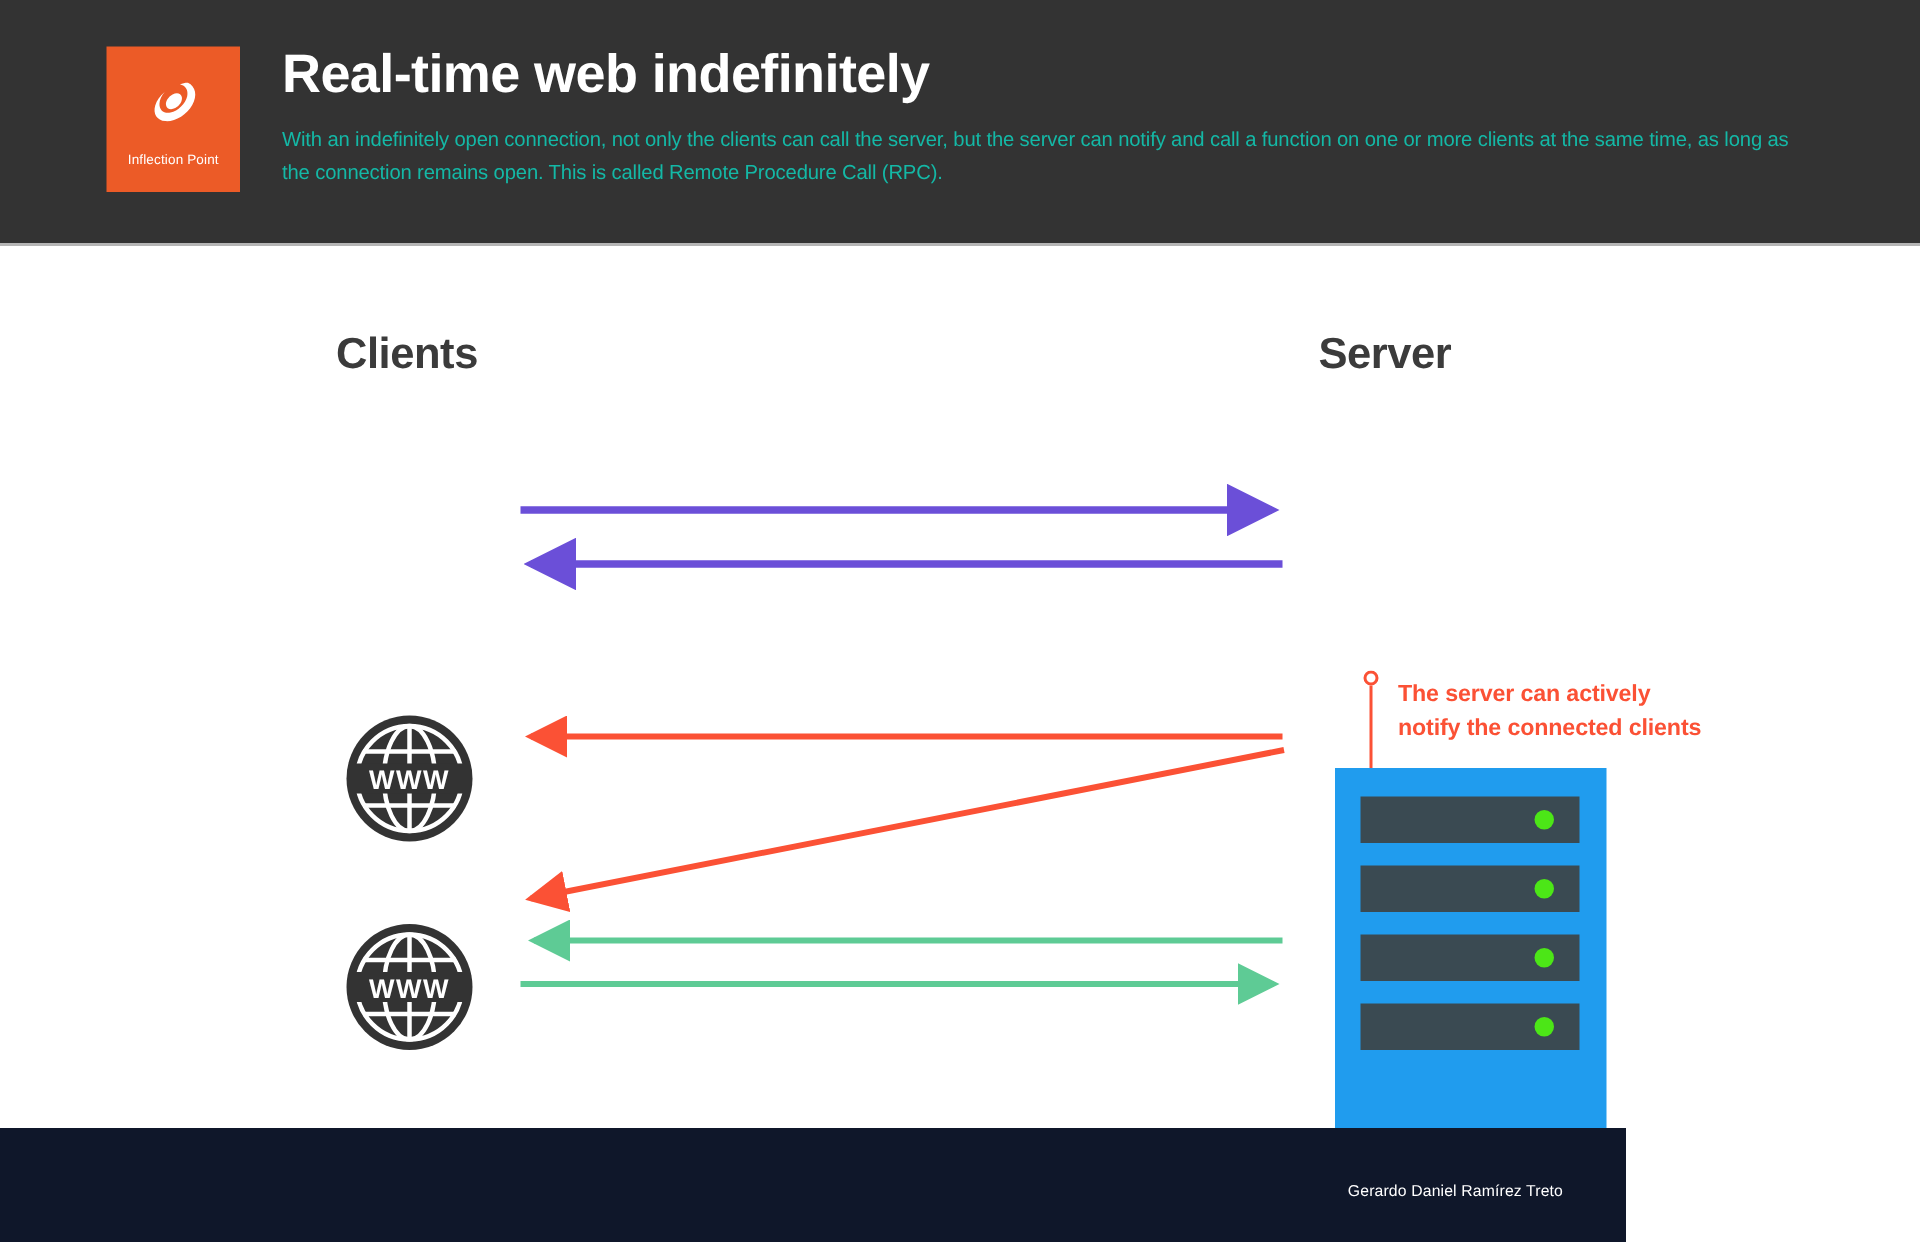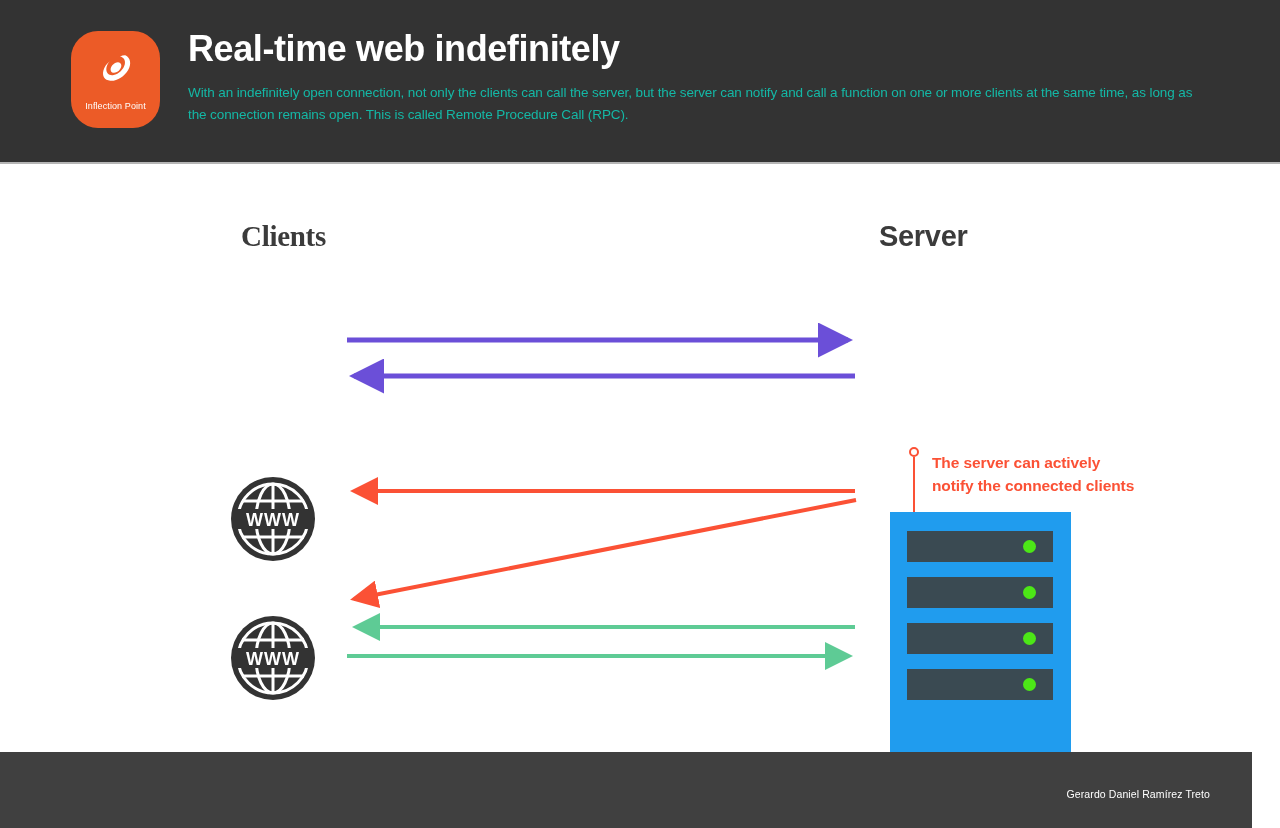--- a/index.html
+++ b/index.html
@@ -28,21 +28,20 @@
   }
   .logo-box {
     position: absolute;
     left: 71px; top: 31px;
     width: 89px; height: 97px;
     background: #ec5b27;
     display: flex;
     flex-direction: column;
     align-items: center;
     justify-content: center;
-    border-radius: 27px;
   }
   .logo-mark {
     width: 44px; height: 44px;
     margin-bottom: 9px;
   }
   .logo-text {
     color: #ffffff;
     font-size: 9px;
     letter-spacing: .1px;
     white-space: nowrap;
@@ -74,21 +73,21 @@
     height: 588px;
     background: #ffffff;
   }
   .col-heading {
     position: absolute;
     color: #3b3b3b;
     font-size: 29px;
     font-weight: bold;
     letter-spacing: -.3px;
   }
-  .heading-clients { left: 241px; top: 56px; font-family: Liberation Serif, serif; }
+  .heading-clients { left: 224px; top: 56px; }
   .heading-server  { left: 879px; top: 56px; }
 
   .globe {
     position: absolute;
     width: 86px; height: 86px;
   }
   .globe-1 { left: 230px; top: 312px; }
   .globe-2 { left: 230px; top: 451px; }
   .globe-3 { left: 230px; top: 590px; }
 
@@ -145,22 +144,22 @@
     font-size: 15.5px;
     font-weight: bold;
     line-height: 22.5px;
     letter-spacing: -.1px;
   }
 
   
   .footer {
     position: absolute;
     left: 0; top: 752px;
-    width: 1252px; height: 76px;
-    background: #404040;
+    width: 1084px; height: 76px;
+    background: #0f172a;
     text-align: right;
   }
   .footer-credit {
     position: absolute;
     right: 42px; top: 36px;
     color: #ffffff;
     font-size: 10.5px;
     letter-spacing: .1px;
   }
 </style>

